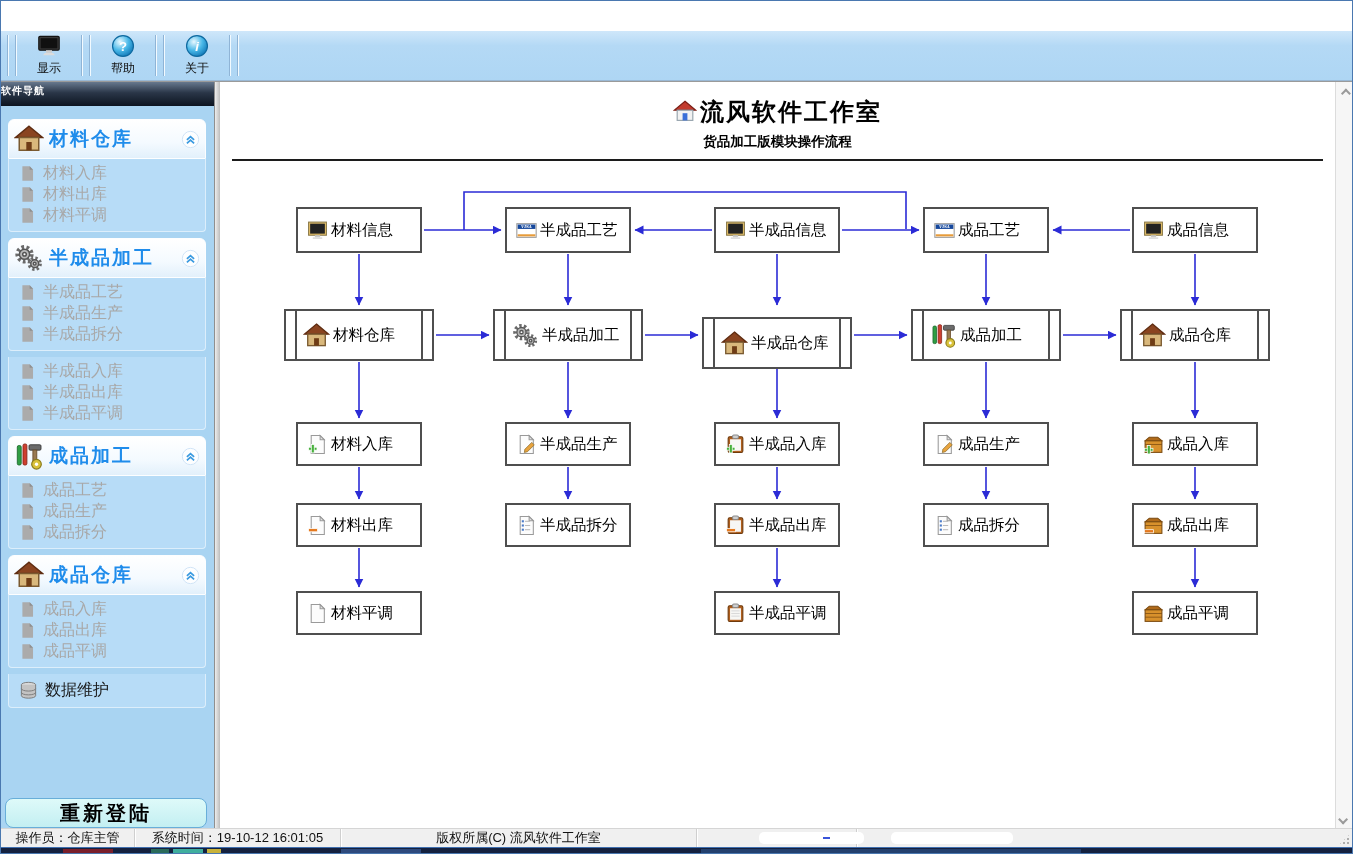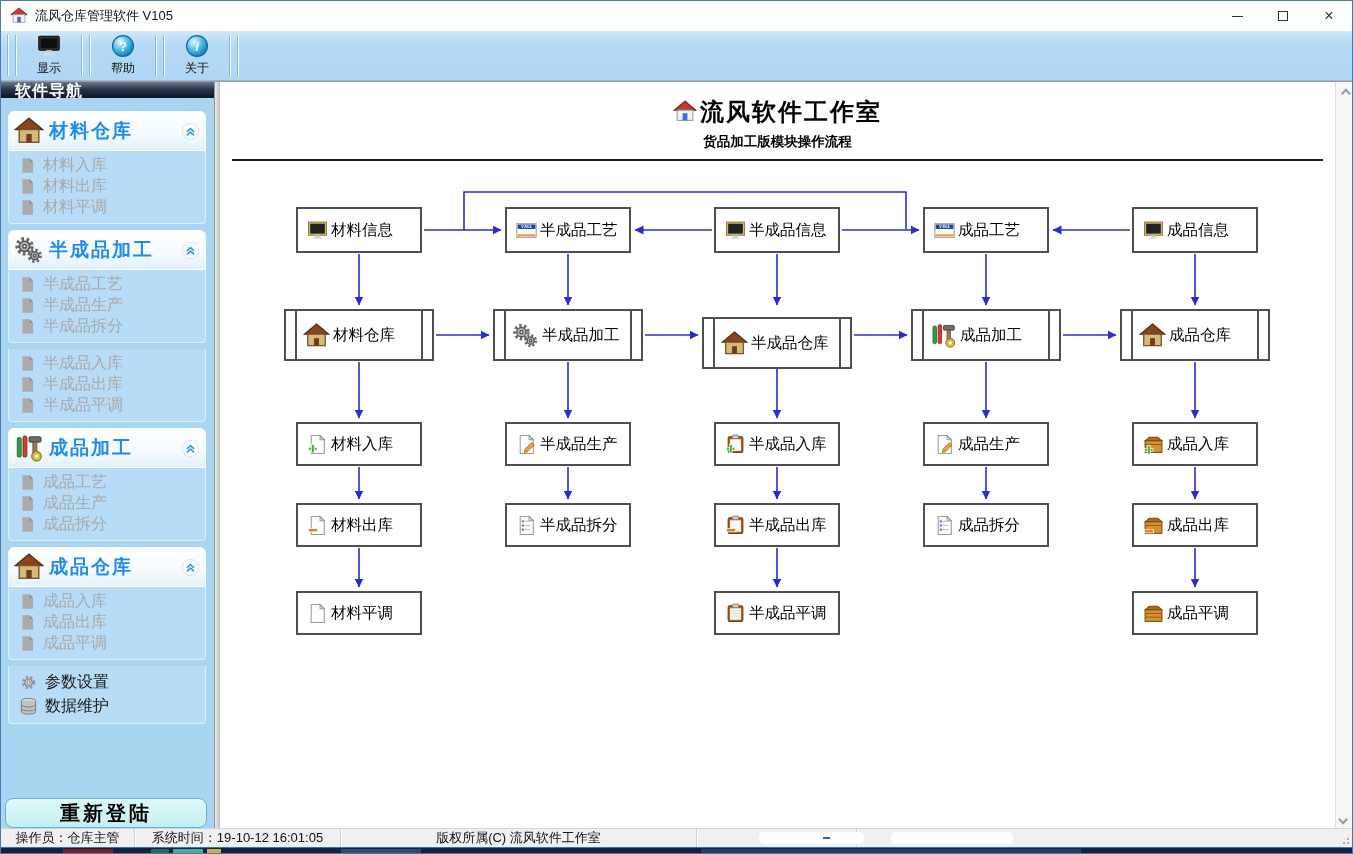--- a/index.html
+++ b/index.html
@@ -22,21 +22,21 @@
     border-bottom:1px solid #9ab8d4;display:flex;align-items:stretch;padding-left:3px;}
   .tsep{width:2px;margin:4px 3px;border-left:1px solid #8fb4d6;border-right:1px solid #f2faff;}
   .tool-btn{width:58px;display:flex;flex-direction:column;align-items:center;justify-content:center;gap:2px;}
   .tool-btn svg{width:24px;height:24px;display:block;}
   .tool-label{font-size:12px;color:#111;}
   
   .content{position:absolute;top:80px;left:0;right:0;height:749px;display:flex;
     border-top:1px solid #9a9a9a;background:#fff;}
   
   .sidebar{width:213px;background:#a9d4f2;position:relative;flex:none;overflow:hidden;}
-  .nav-header{height:16px;line-height:17px;padding-left:14px;font-size:16px;font-weight:bold;color:#fff;
+  .nav-header{height:24px;line-height:17px;padding-left:0;font-size:10px;font-weight:bold;color:#fff;
     letter-spacing:1px;background:linear-gradient(180deg,#67788e 0%,#2a3648 45%,#0c1420 100%);}
   .sections{padding-top:13px;}
   .section{margin:0 8px 6px 7px;}
   .sec-header{height:40px;background:linear-gradient(180deg,#ffffff 0%,#f4faff 60%,#e2f0fb 100%);
     border:1px solid #fdfeff;border-radius:6px 6px 0 0;display:flex;align-items:center;padding:0 5px;gap:5px;}
   .sec-header svg{width:30px;height:30px;flex:none;display:block;}
   .sec-title{flex:1;color:#1f8ceb;font-weight:bold;font-size:19px;letter-spacing:2px;white-space:nowrap;overflow:hidden;}
   .sec-chevron svg{width:19px;height:19px;display:block;}
   .sec-items{background:#b7dcf7;border:1px solid #dceefb;border-top:none;border-radius:0 0 4px 4px;padding:4px 0 5px;}
   .sec-item{display:flex;align-items:center;gap:7px;padding-left:10px;height:21px;font-size:16px;color:#a8a8a8;}
@@ -83,41 +83,20 @@
     clip-path:polygon(100% 0,100% 100%,0 100%);}
   
   .taskbar-strip{position:absolute;left:0;right:0;bottom:0;height:6px;background:#14213f;border-top:1px solid #3f6fb0;}
   .tb-seg{position:absolute;top:1px;bottom:0;}
 </style>
 </head>
 <body>
 
 <div class="window">
 
-  <div class="titlebar">
-    <span class="app-icon" id="titlebar-icon">
-        <svg viewBox="0 0 20 20" xmlns="http://www.w3.org/2000/svg">
-          <polygon points="10,1 19,8.5 1,8.5" fill="#c23b2e" stroke="#7a1f16"></polygon>
-          <rect x="3.5" y="8.5" width="13" height="8.5" fill="#f2f2f2" stroke="#9aa7b0"></rect>
-          <rect x="8" y="11" width="4" height="6" fill="#3a6fd8"></rect>
-        </svg>
-      </span>
-    <span class="title-text">流风仓库管理软件 V105</span>
-    <div class="win-controls">
-      <div class="wbtn">
-          <span class="glyph-min"></span>
-        </div>
-      <div class="wbtn">
-          <span class="glyph-max"></span>
-        </div>
-      <div class="wbtn">
-          <span class="glyph-close">×</span>
-        </div>
-    </div>
-  </div>
 
   <div class="toolbar" id="toolbar">
       <div class="tsep"></div>
       <div class="tsep"></div>
       <div class="tool-btn">
         <span>
           <svg viewBox="0 0 20 20" xmlns="http://www.w3.org/2000/svg">
             <rect x="1.5" y="2" width="17" height="11.5" rx="1" fill="#3a3a3a" stroke="#141414"></rect>
             <rect x="3" y="3.5" width="14" height="8.5" fill="#101010"></rect>
             <rect x="7.5" y="13.5" width="5" height="2.2" fill="#cfcfcf"></rect>
@@ -397,30 +376,20 @@
                 </span>
                 <span>成品平调</span>
               </div>
             </div>
           </div>
           <div class="section sys">
             <div class="sec-items">
               <div class="sec-item">
                 <span>
                   <svg viewBox="0 0 20 20" xmlns="http://www.w3.org/2000/svg">
-                    <circle cx="10" cy="10" r="5.4" fill="none" stroke="#9a9a9a" stroke-width="3.2" stroke-dasharray="2.4 2"></circle>
-                    <circle cx="10" cy="10" r="4" fill="#c9c9c9" stroke="#7a7a7a"></circle>
-                    <circle cx="10" cy="10" r="1.6" fill="#fff" stroke="#7a7a7a"></circle>
-                  </svg>
-                </span>
-                <span>参数设置</span>
-              </div>
-              <div class="sec-item">
-                <span>
-                  <svg viewBox="0 0 20 20" xmlns="http://www.w3.org/2000/svg">
                     <ellipse cx="10" cy="4" rx="7.5" ry="2.6" fill="#d9d9d9" stroke="#7a7a7a"></ellipse>
                     <path d="M2.5,4 v11.5 a7.5,2.6 0 0 0 15,0 V4" fill="#c3c3c3" stroke="#7a7a7a"></path>
                     <path d="M2.5,8 a7.5,2.6 0 0 0 15,0" fill="none" stroke="#7a7a7a"></path>
                     <path d="M2.5,12 a7.5,2.6 0 0 0 15,0" fill="none" stroke="#7a7a7a"></path>
                   </svg>
                 </span>
                 <span>数据维护</span>
               </div>
             </div>
           </div>

